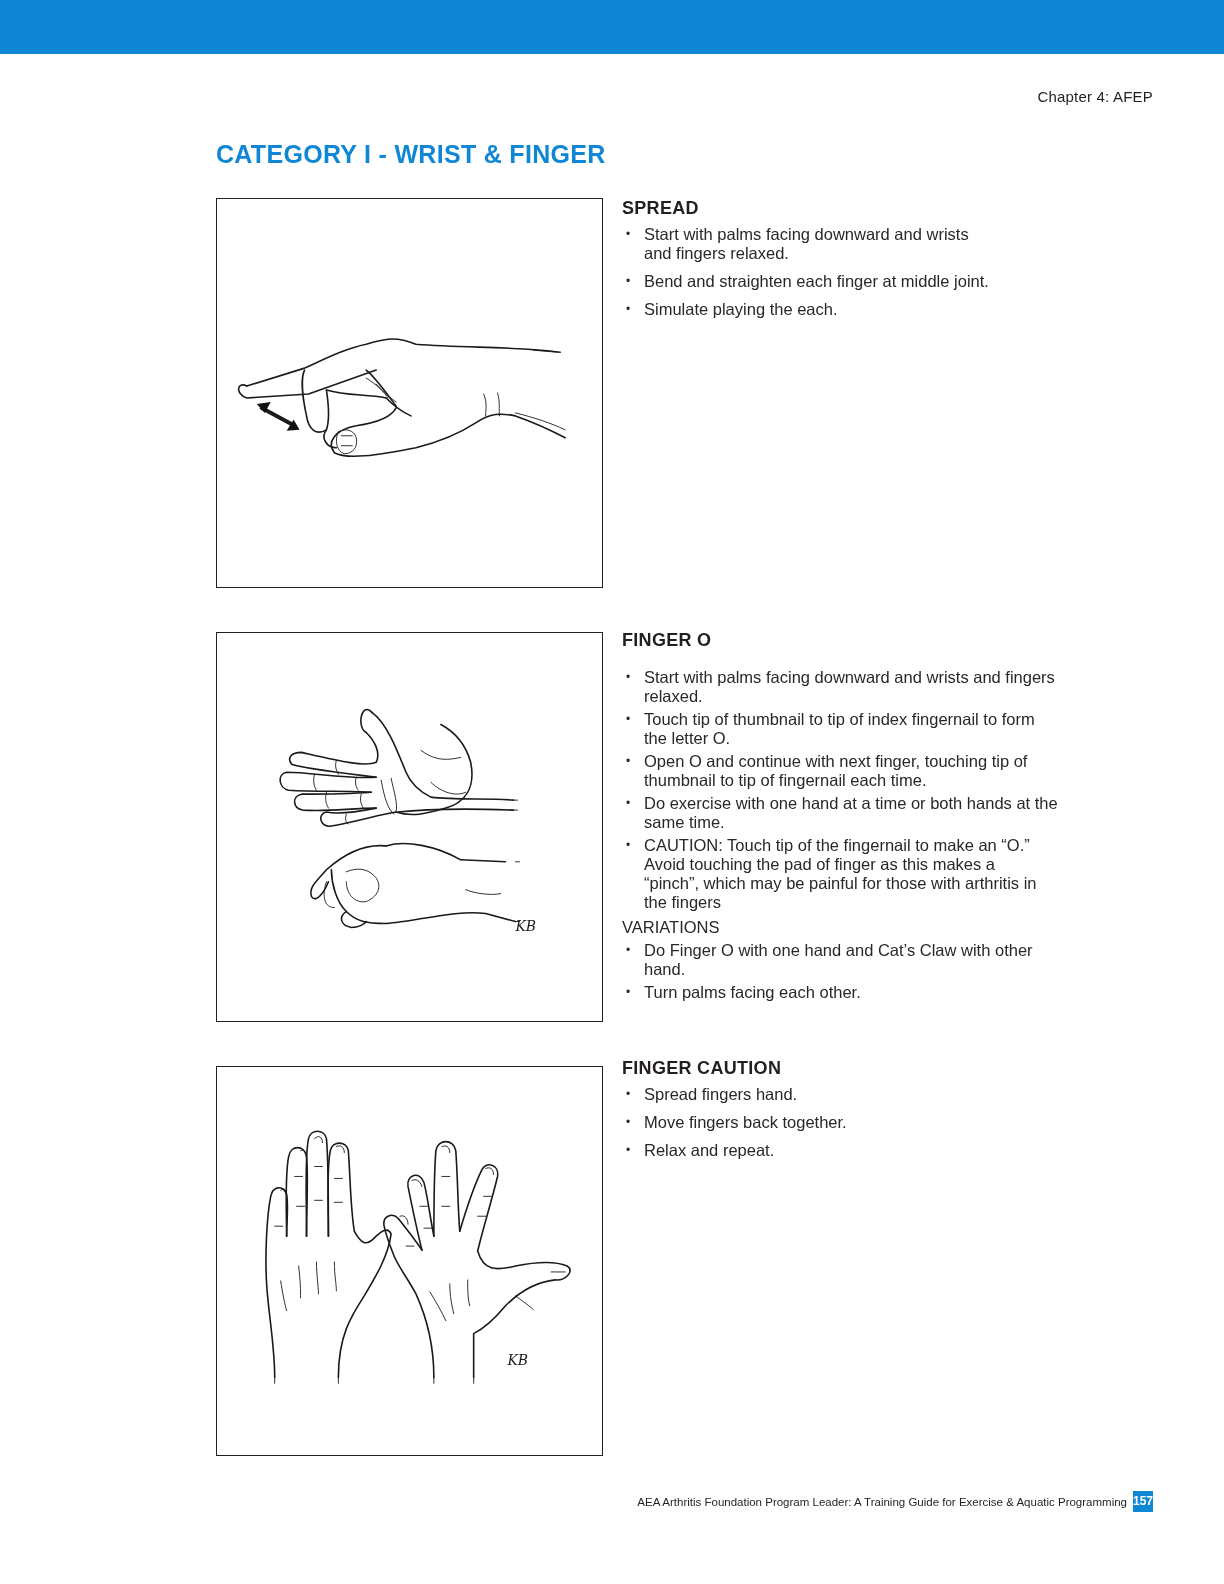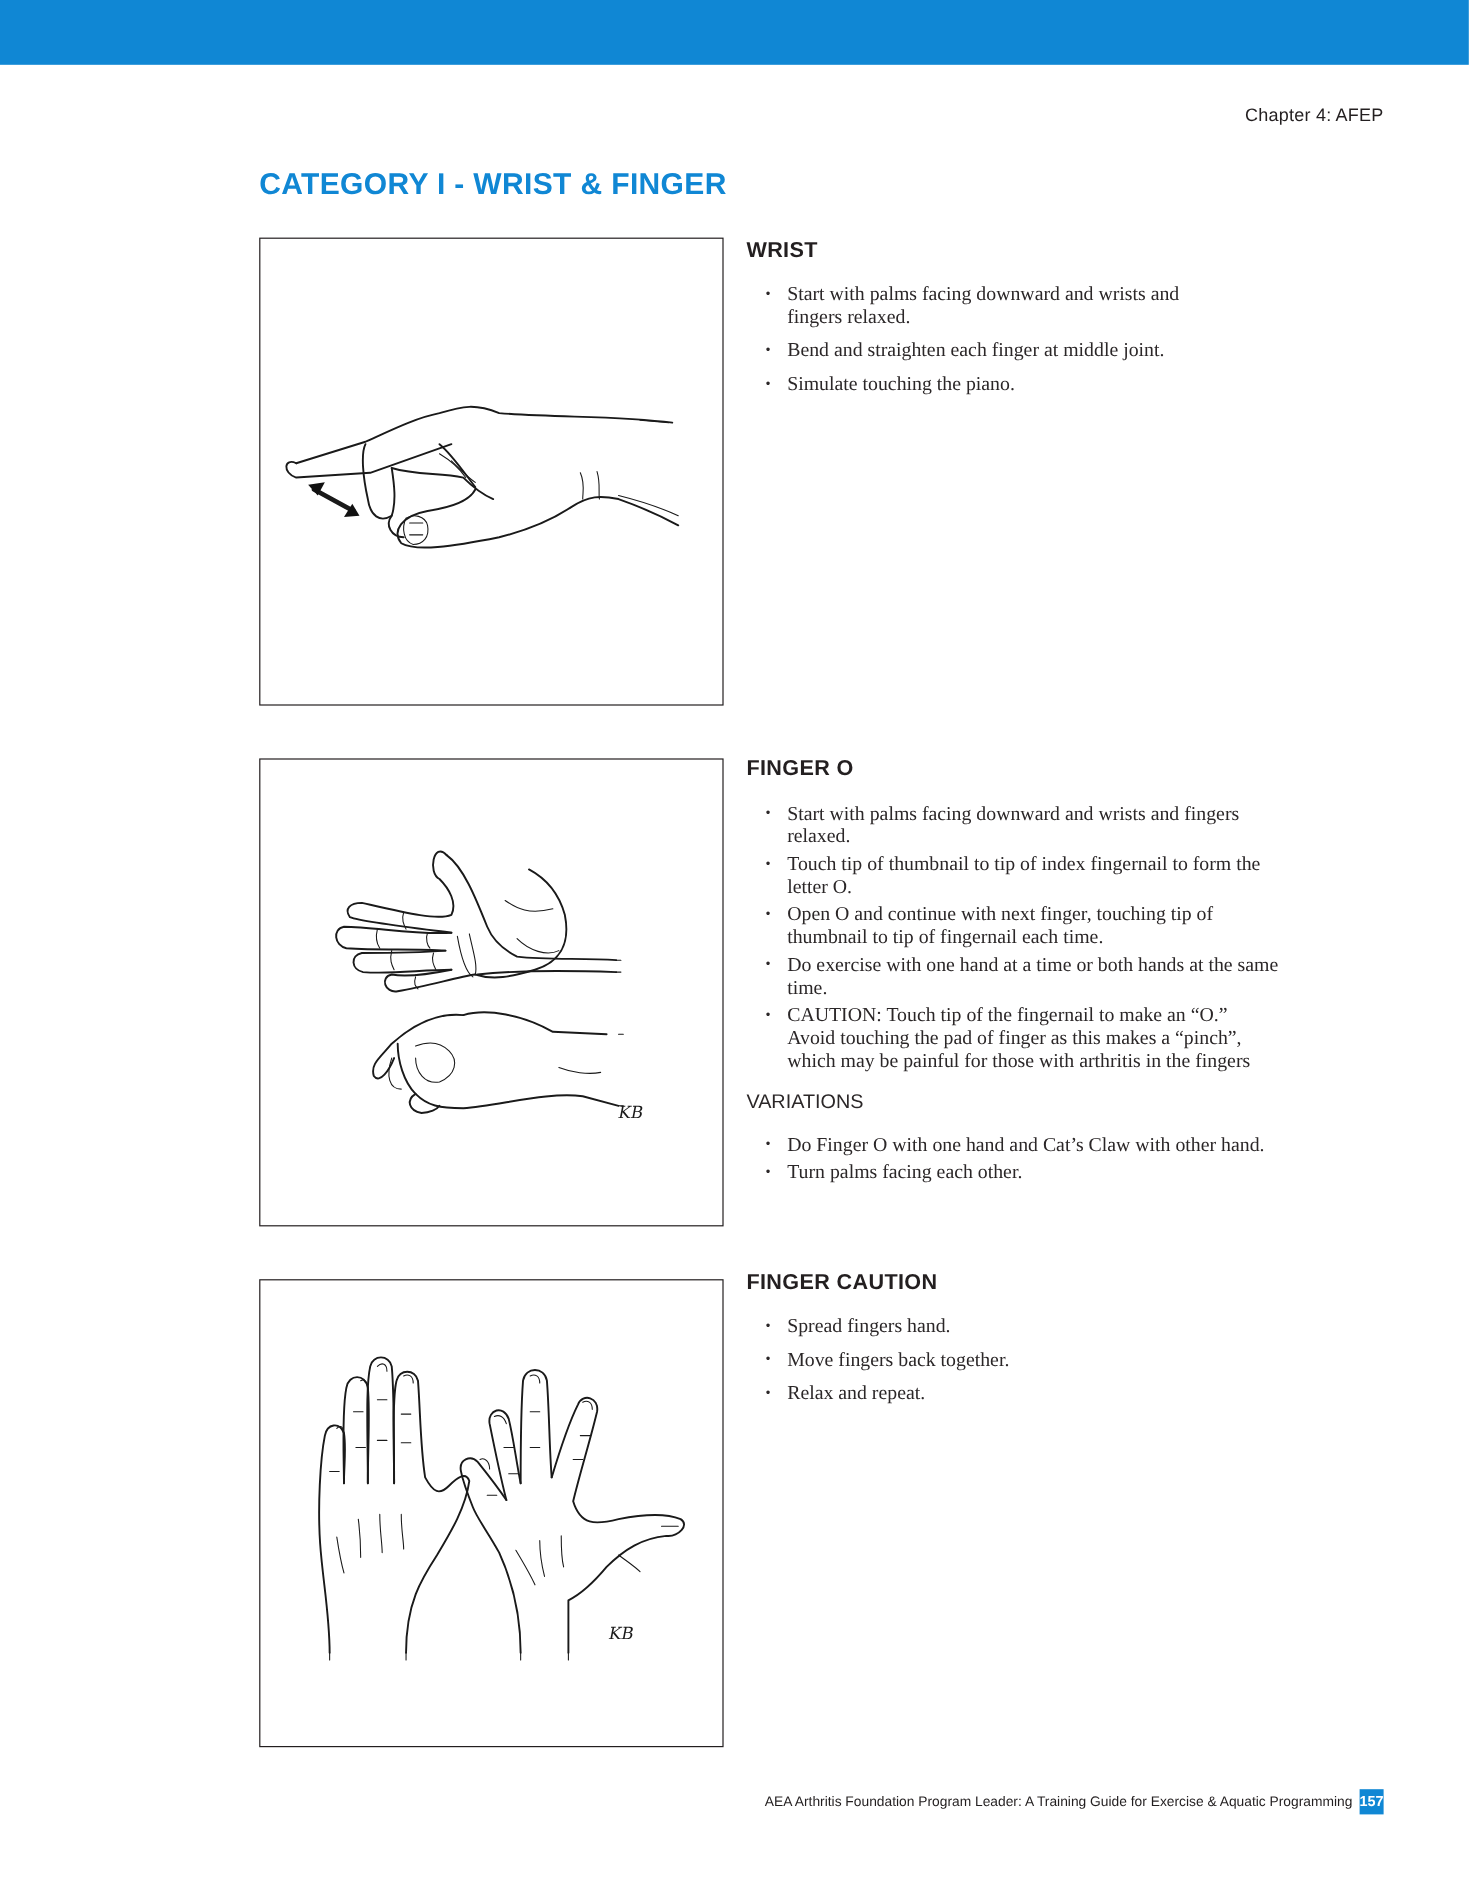--- a/index.html
+++ b/index.html
@@ -13,21 +13,21 @@
       position: absolute; left: 216px; top: 140px; font-size: 25px; font-weight: bold;
       color: #1087d4; letter-spacing: 0.3px;
     }
     .figbox {
       position: absolute; left: 216px; width: 387px; height: 390px;
       border: 1px solid #231f20; box-sizing: border-box; background: #fff; padding-left: 20px;
     }
     .figbox svg { position: absolute; left: 0; top: 0; width: 100%; height: 100%; }
     .exercise { position: absolute; left: 622px; width: 440px; }
     .ex-title { font-size: 18px; font-weight: bold; margin: 0 0 6px 0; letter-spacing: 0.3px; }
-    ul.bullets { list-style: none; margin: 16px; padding: 0; font-family: Liberation Serif, serif; }
+    ul.bullets { list-style: none; margin: 4px; padding: 0; }
     ul.bullets li {
       position: relative; padding-left: 18px; font-size: 16.5px; line-height: 19px; margin-bottom: 9px;
       color: #2b2728;
     }
     ul.bullets.tight li { margin-bottom: 4px; }
     ul.bullets li::before {
       content: "\2022"; position: absolute; left: 0; top: 0; font-size: 12px; color: #2b2728;
     }
     .variations { font-size: 16.5px; margin: 6px 0 4px 0; color: #2b2728; }
     .footer { position: absolute; right: 71px; top: 1491px; display: flex; align-items: center; }
@@ -64,25 +64,25 @@
     <path d="M125 238 L136 238 M125 248 L136 248" class="thin"></path>
     <path d="M160 186 C168 194 174 200 180 204" class="thin"></path>
     <path d="M150 180 C160 186 168 194 172 200" class="thin"></path>
     <path d="M318 152 L342 154" class="thin"></path>
     <path d="M45 210 L78 228" style="stroke-width:4"></path>
     <path class="fill" d="M40 206 L54 204 L48 215 Z"></path>
     <path class="fill" d="M83 232 L70 233 L77 222 Z"></path>
   </svg>
 </div>
 <div class="exercise" style="top:198px;">
-  <div class="ex-title">WRIST</div>
+  <div class="ex-title">SPREAD</div>
   <ul class="bullets">
     <li style="width:330px;">Start with palms facing downward and wrists and fingers relaxed.</li>
     <li style="width:360px;">Bend and straighten each finger at middle joint.</li>
-    <li>Simulate touching the piano.</li>
+    <li>Simulate playing the each.</li>
   </ul>
 </div>
 
 <div class="figbox" style="top:632px;">
   <svg viewBox="0 0 387 390">
     <path d="M156 80 C170 90 180 115 190 140 C195 152 205 160 215 165 C240 168 270 166 298 168"></path>
     <path d="M156 80 C145 68 140 95 150 100 C158 108 165 120 160 130 C148 135 120 128 85 120 C75 120 70 125 75 132 C85 136 120 140 160 145"></path>
     <path d="M160 145 C130 147 95 140 70 140 C60 142 62 156 72 158 C100 160 130 158 155 160"></path>
     <path d="M155 160 C130 162 105 162 85 162 C75 164 76 176 86 178 C110 180 135 176 160 176"></path>
     <path d="M160 176 C140 180 120 182 110 180 C100 182 104 196 115 194 C140 190 165 182 180 180"></path>

